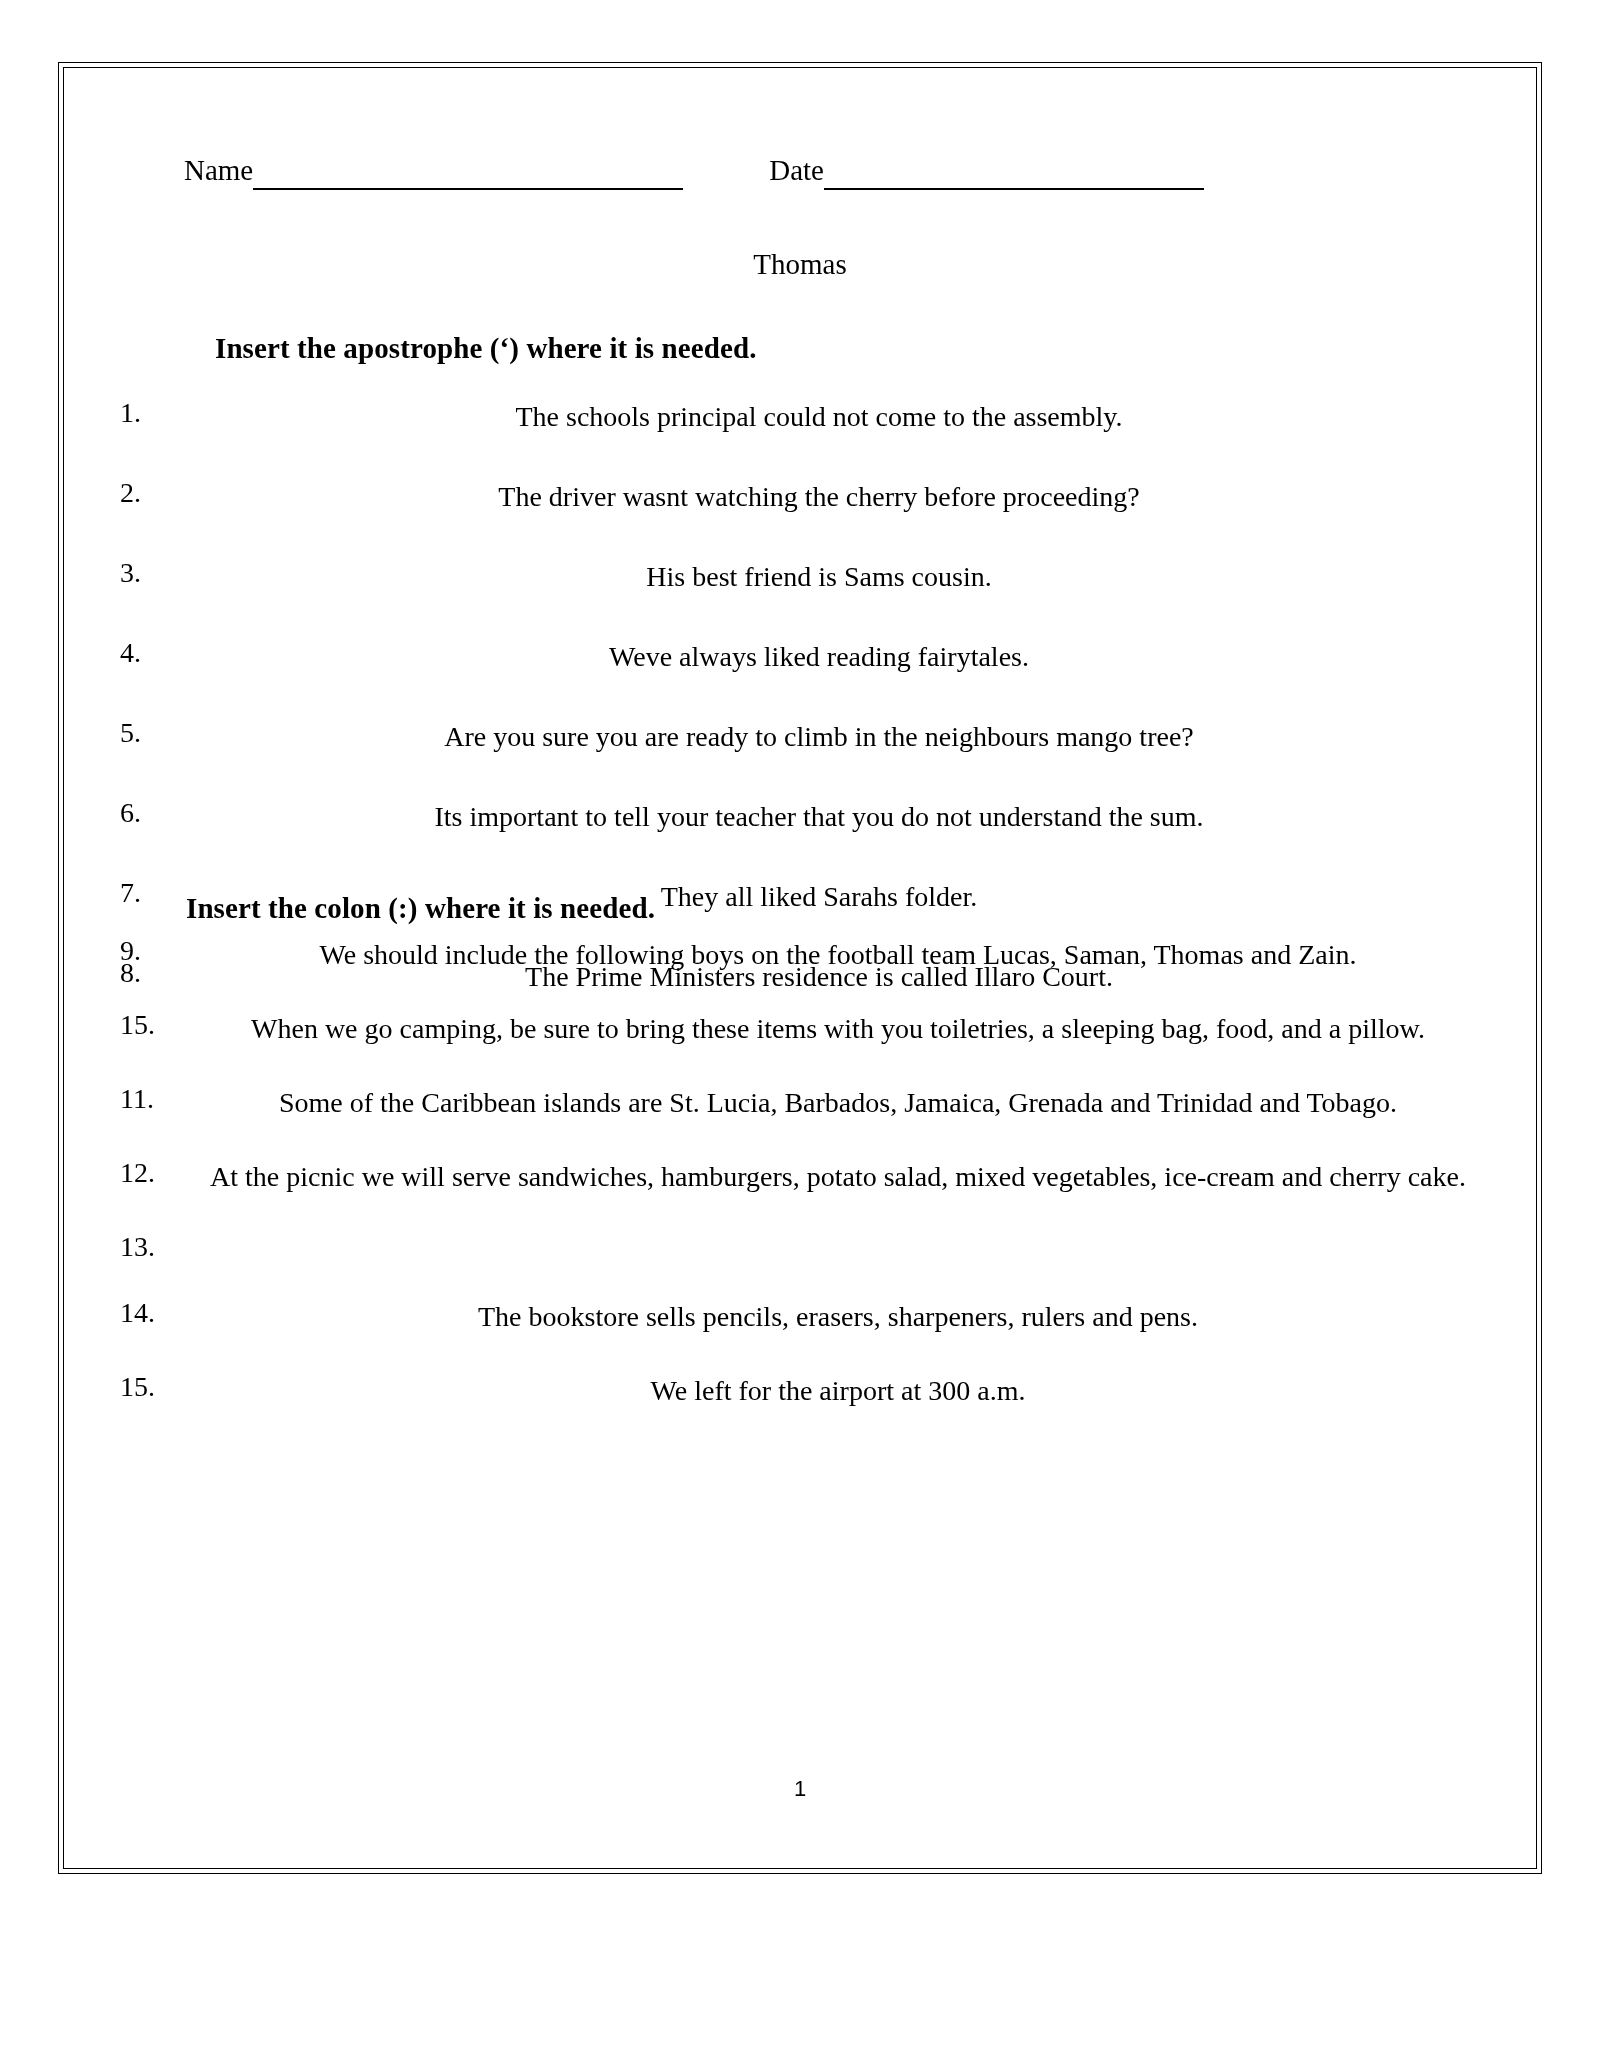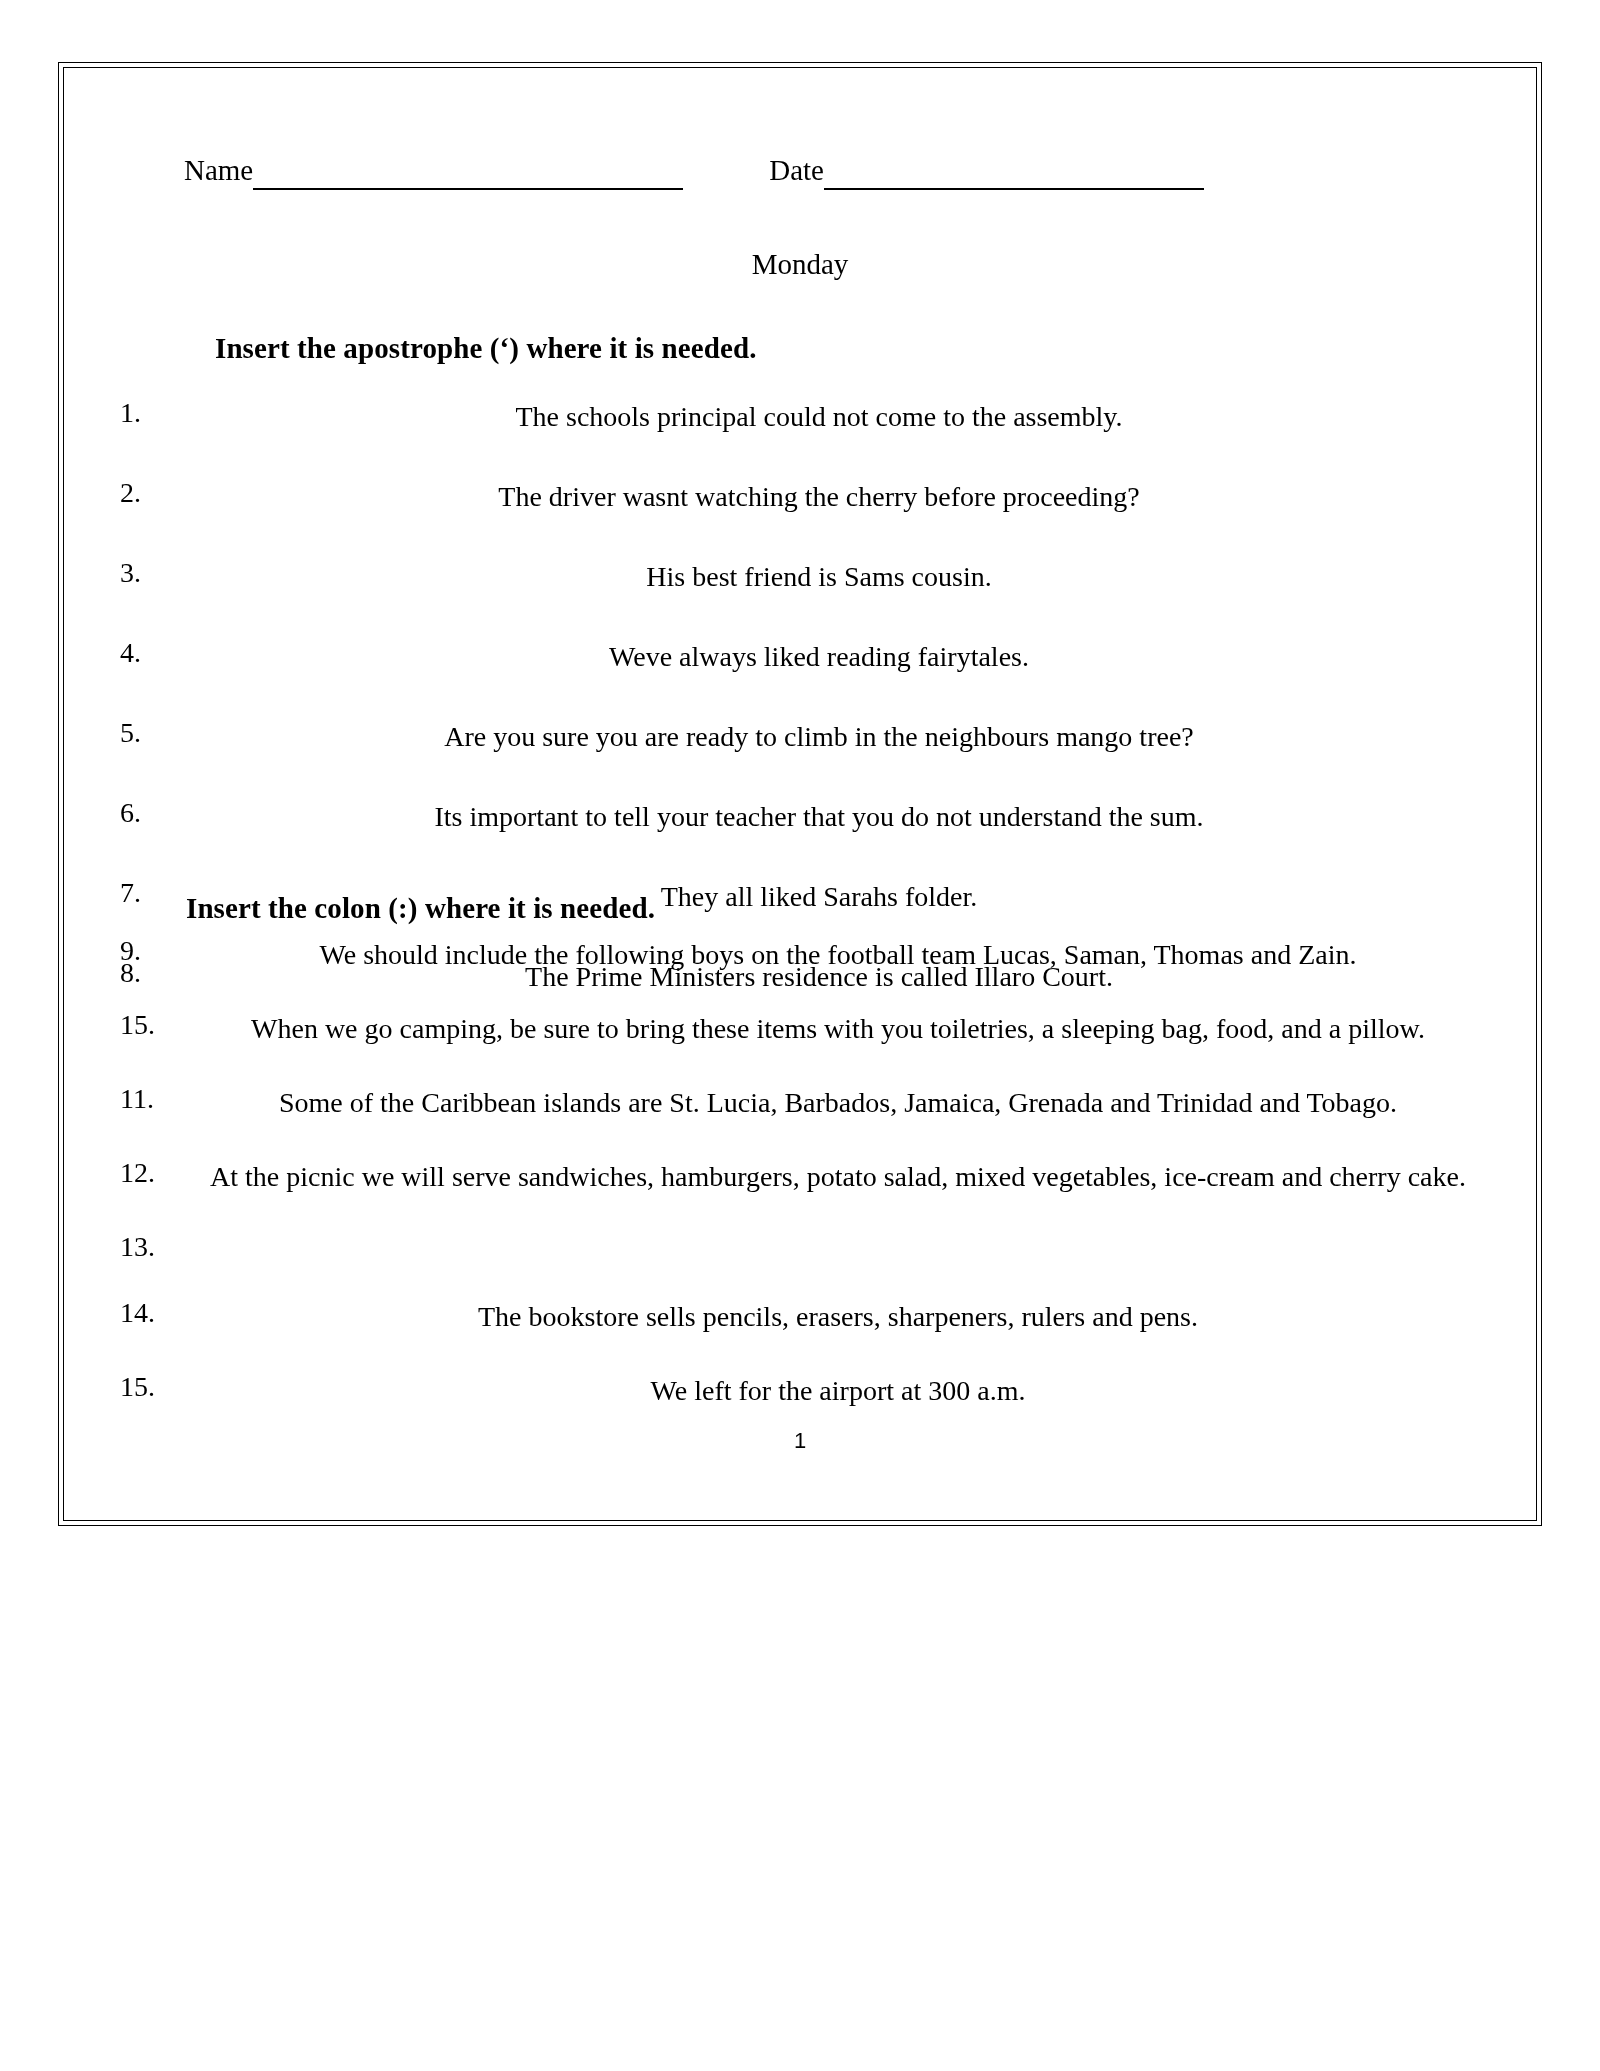--- a/index.html
+++ b/index.html
@@ -14,21 +14,21 @@
     color: #000000;
     -webkit-font-smoothing: antialiased;
   }
 
   
   .page {
     position: absolute;
     left: 58px;
     top: 62px;
     width: 1484px;   
-    height: 1464px;
+    height: 1812px;
     border: 1px solid #000;
     box-sizing: border-box;
     background: #fff;
   }
   .page-inner {
     position: absolute;
     left: 4px;
     top: 4px;
     right: 4px;
     bottom: 4px;
@@ -152,21 +152,21 @@
 <body>
 
 <div class="page">
   <div class="page-inner">
     <div class="content">
 
       <div class="name-date-row">
         <span class="field"><span class="field-label">Name</span><span class="field-rule rule-name"></span></span><span class="field field-date"><span class="field-label">Date</span><span class="field-rule rule-date"></span></span>
       </div>
 
-      <div class="doc-title">Monday</div>
+      <div class="doc-title">Thomas</div>
 
       <div class="section-heading heading-apostrophe">Insert the apostrophe (‘) where it is needed.</div>
 
       <div class="q-list q-list-a">
         <div class="q-item">
           <span class="q-num">1.</span>
           <span class="q-text">The schools principal could not come to the assembly.</span>
         </div>
         <div class="q-item">
           <span class="q-num">2.</span>

